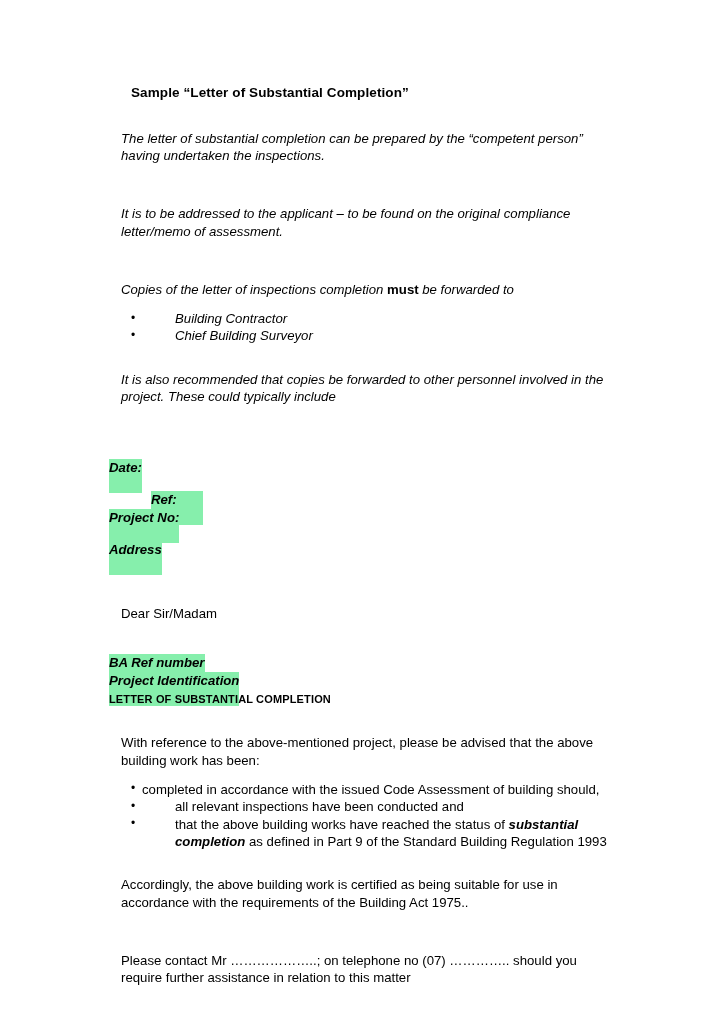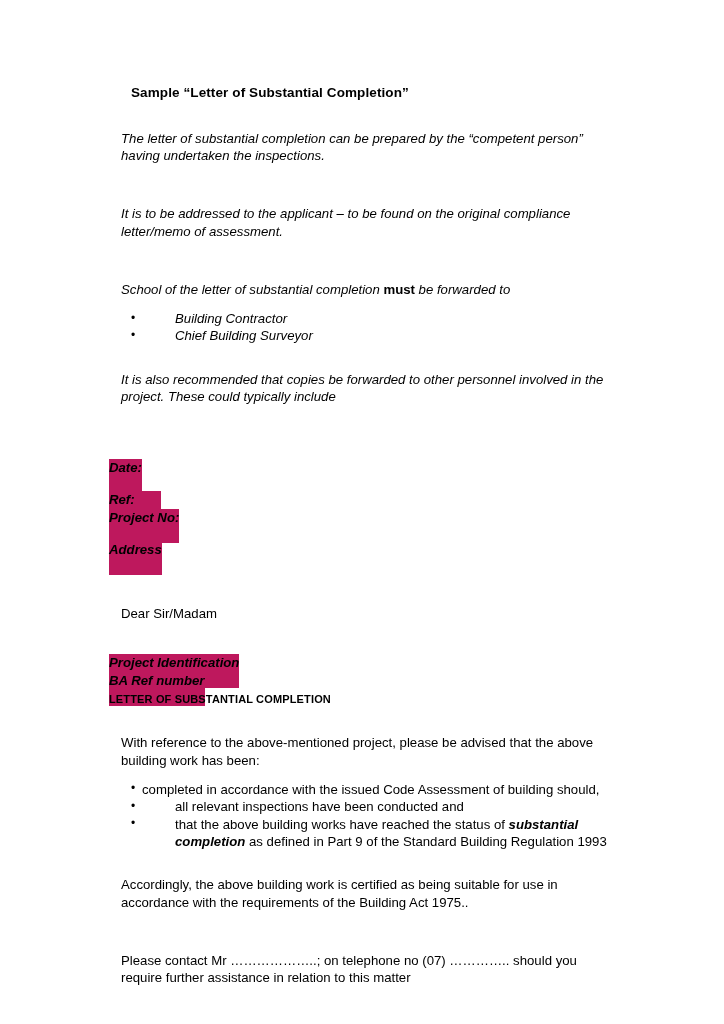--- a/index.html
+++ b/index.html
@@ -100,27 +100,28 @@
 
   
   .field {
     font-size: 13.2px;
     line-height: 18px;
     font-weight: bold;
     font-style: italic;
     margin: 0;
   }
   .field .hl {
-    background-color: #be185d;
+    background-color: #86efac;
     padding: 1px 0 18px 0;
     box-decoration-break: clone;
     -webkit-box-decoration-break: clone;
   }
   .field .hl.pad-right {
     padding-right: 26px;
+    margin-left: 42px;
   }
 
   .heading-caps {
     font-size: 11px;
     line-height: 18px;
     font-weight: bold;
     font-style: normal;
     margin: 0;
     letter-spacing: 0.15px;
   }
@@ -145,21 +146,21 @@
     <div class="spacer-17"></div>
 
     <p class="para">The letter of substantial completion can be prepared by the “competent person” having undertaken the inspections.</p>
 
     <div class="spacer-17"></div>
 
     <p class="para">It is to be addressed to the applicant – to be found on the original compliance letter/memo of assessment.</p>
 
     <div class="spacer-17"></div>
 
-    <p class="para"><span>School of the letter of substantial completion </span><b class="bn">must</b><span> be forwarded to</span></p>
+    <p class="para"><span>Copies of the letter of inspections completion </span><b class="bn">must</b><span> be forwarded to</span></p>
 
     <ul class="blist">
       <li>Building Contractor</li>
       <li>Chief Building Surveyor</li>
     </ul>
 
     <div class="spacer-14"></div>
 
     <p class="para">It is also recommended that copies be forwarded to other personnel involved in the project.  These could typically include</p>
 
@@ -177,23 +178,23 @@
     <div class="spacer-14"></div>
 
     <p class="field"><span class="hl">Address</span></p>
 
     <div class="spacer-34"></div>
 
     <p class="para plain">Dear Sir/Madam</p>
 
     <div class="spacer-20"></div>
 
+    <p class="field"><span class="hl">BA Ref number</span></p>
+
     <p class="field"><span class="hl">Project Identification</span></p>
-
-    <p class="field"><span class="hl">BA Ref number</span></p>
 
     <p class="heading-caps">LETTER OF SUBSTANTIAL COMPLETION</p>
 
     <div class="spacer-14"></div>
 
     <p class="para plain">With reference to the above-mentioned project, please be advised that the above building work has been:</p>
 
     <ul class="blist plain">
       <li class="tight">completed in accordance with the issued Code Assessment of building should,</li>
       <li>all relevant inspections have been conducted and</li>

